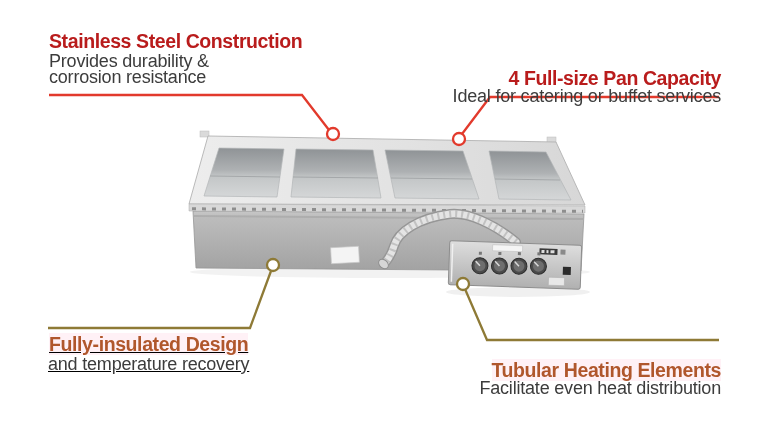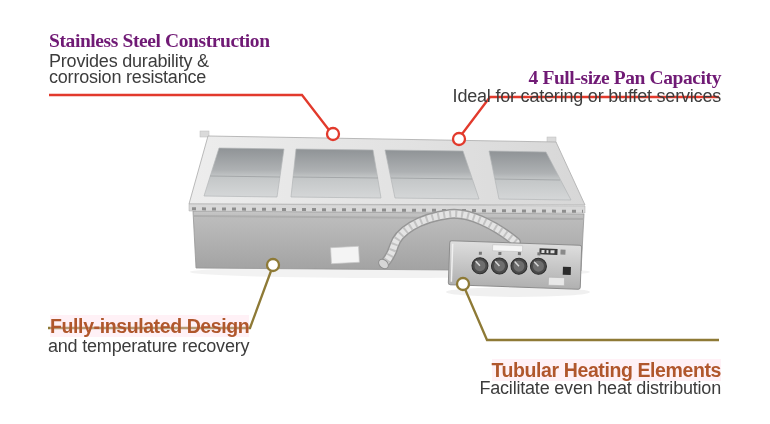--- a/index.html
+++ b/index.html
@@ -2,26 +2,26 @@
 <html><head>
 <meta charset="utf-8">
 <style>
   html,body{margin:0;padding:0;}
   body{background:#f3f3f3;font-family:"Liberation Sans","DejaVu Sans",sans-serif;}
   .stage{position:relative;width:770px;height:424px;background:#ffffff;overflow:hidden;margin:0 auto;}
   svg.layer{position:absolute;left:0;top:0;width:770px;height:424px;}
   .callout{position:absolute;}
   .co-title{font-weight:bold;font-size:19.5px;letter-spacing:-0.4px;line-height:22px;white-space:nowrap;}
   .co-desc{font-size:18px;letter-spacing:-0.2px;line-height:15.5px;color:#3c3c3c;white-space:nowrap;}
-  .co-red .co-title{color:#701a75;font-family:Liberation Serif, serif;}
+  .co-red .co-title{color:#b91c1c;}
   .co-rust .co-title{color:#b0572c;}
   .co-rust .co-title .hl{background:rgba(255,214,228,0.35);}
   .tl{left:49px;top:30px;text-align:left;}
   .tr{right:49px;top:67px;text-align:right;}
-  .bl{left:48px;top:315px;text-align:right;}
+  .bl{left:48px;top:333px;text-align:center;text-decoration:underline;}
   .br{right:49px;top:359px;text-align:right;}
   .bl .co-title{margin-bottom:2px;}
   .tl .co-title{margin-bottom:2px;}
 </style>
 </head>
 <body>
 
 <div class="stage">
 
   <svg class="layer" viewBox="0 0 770 424" aria-hidden="true">

